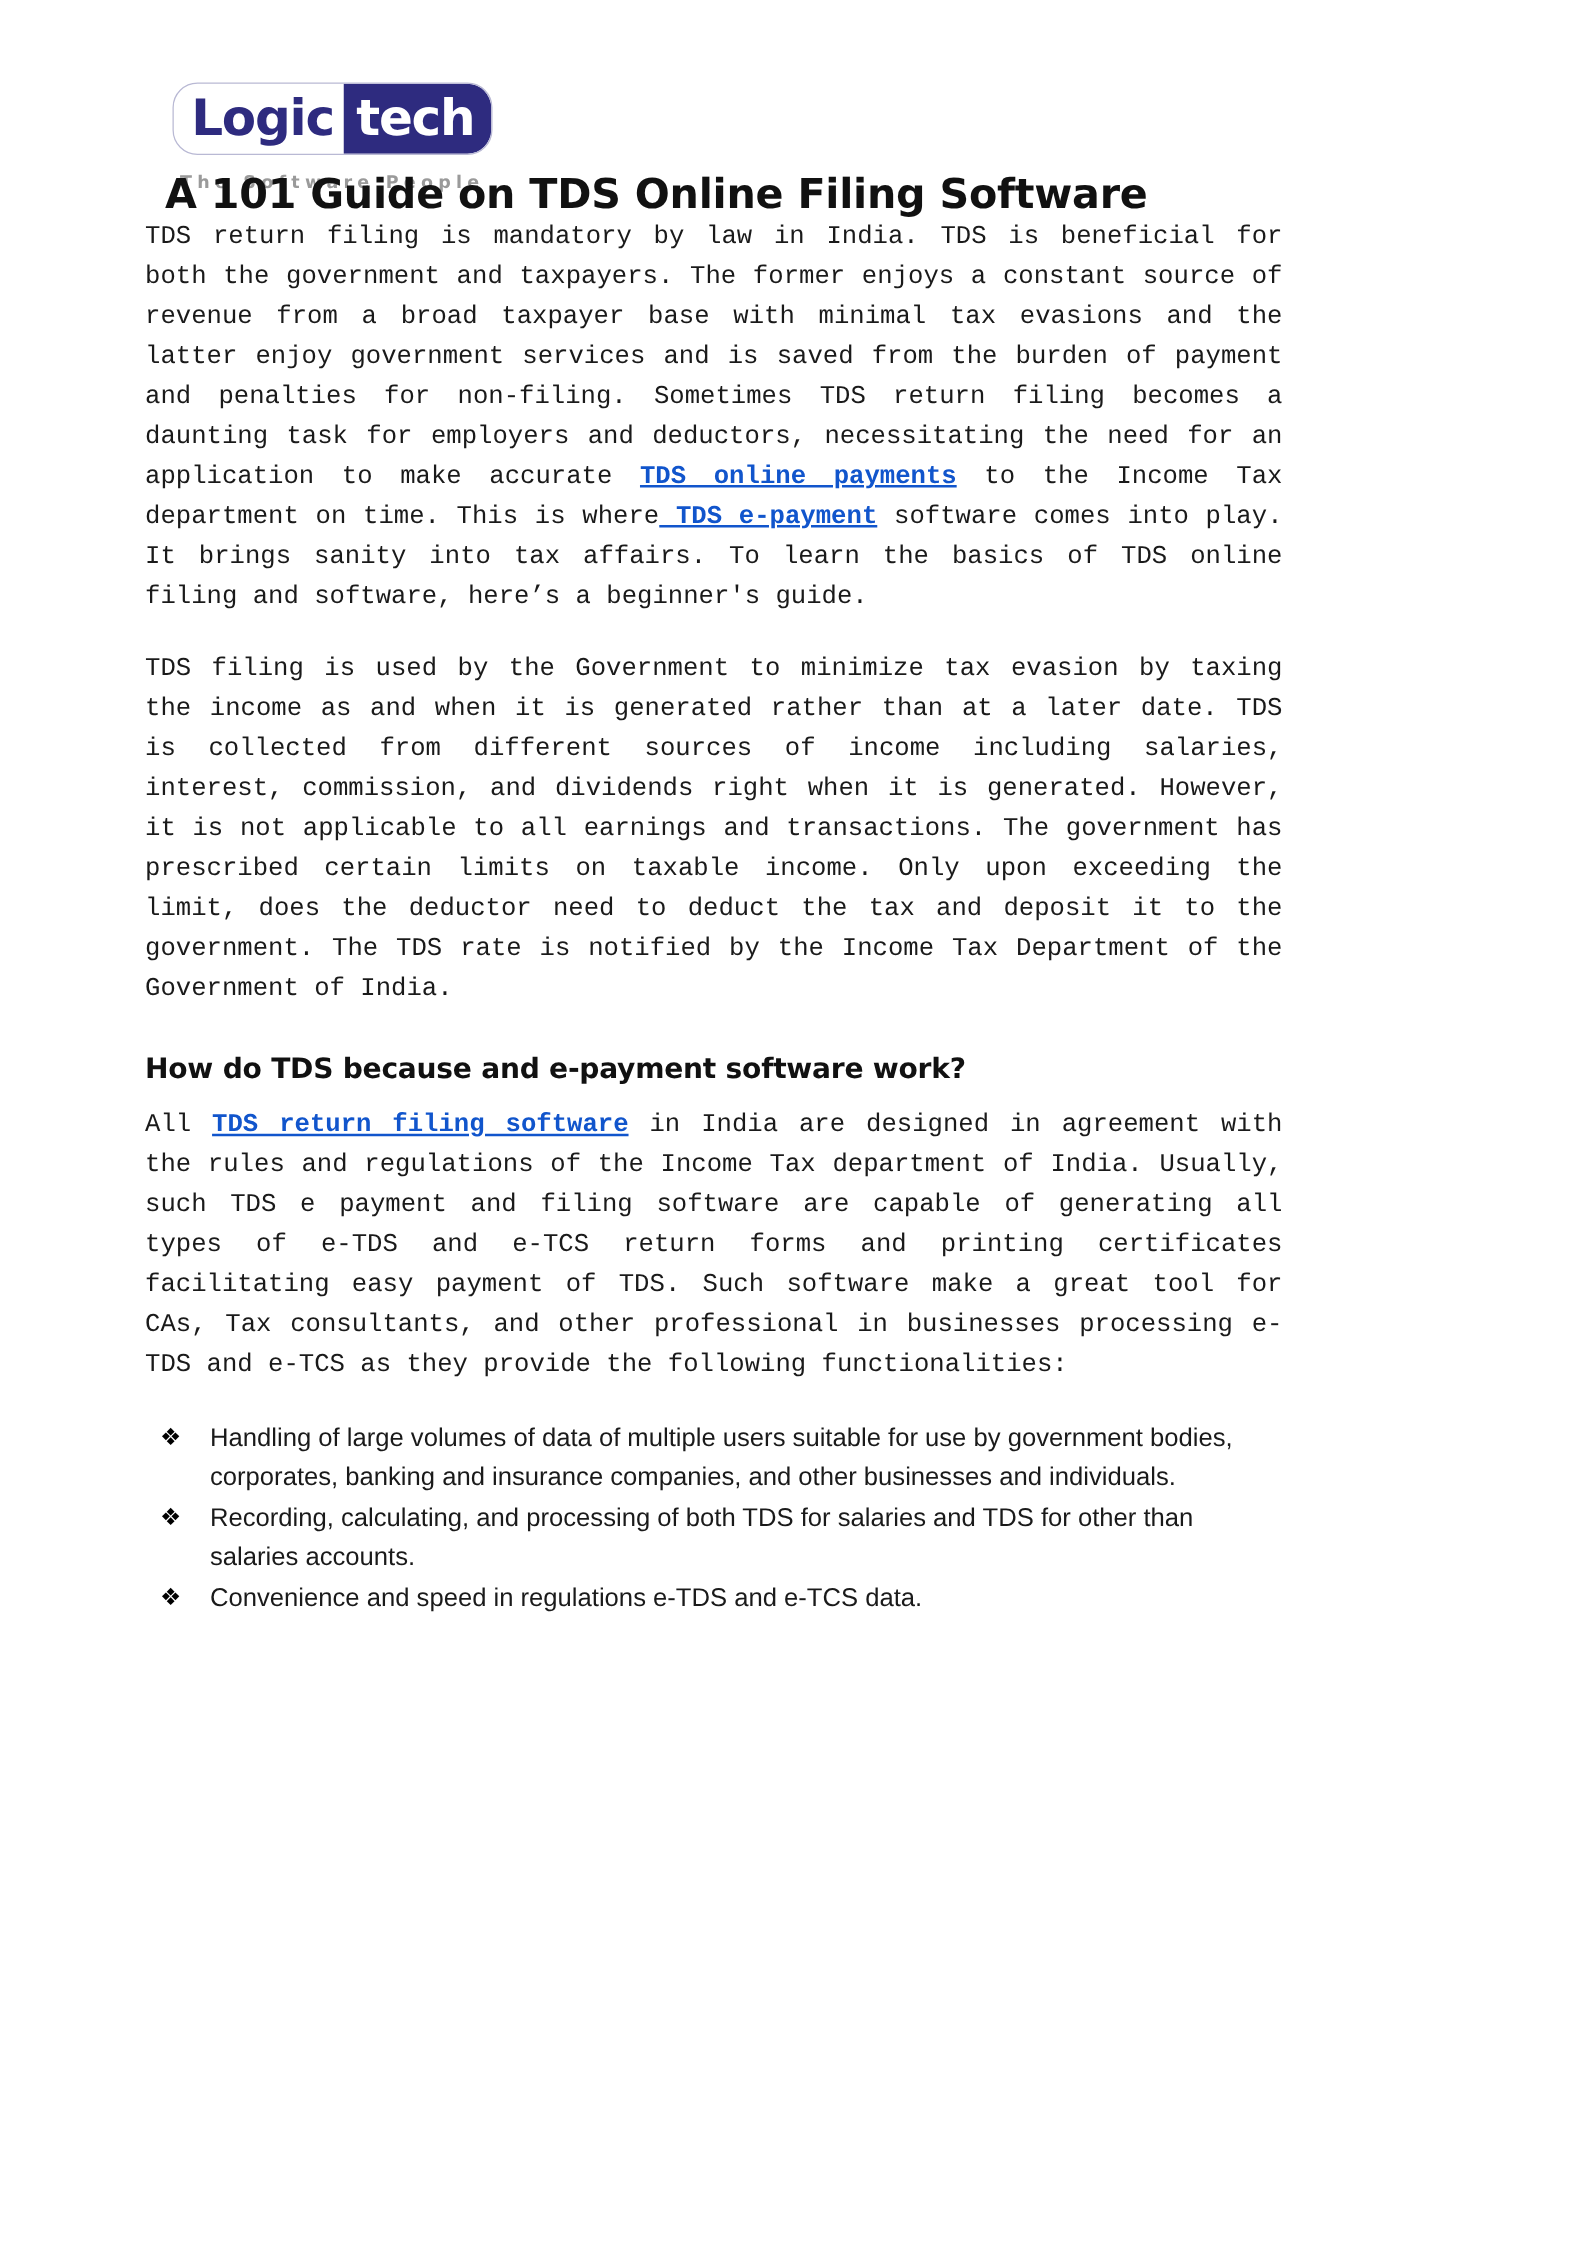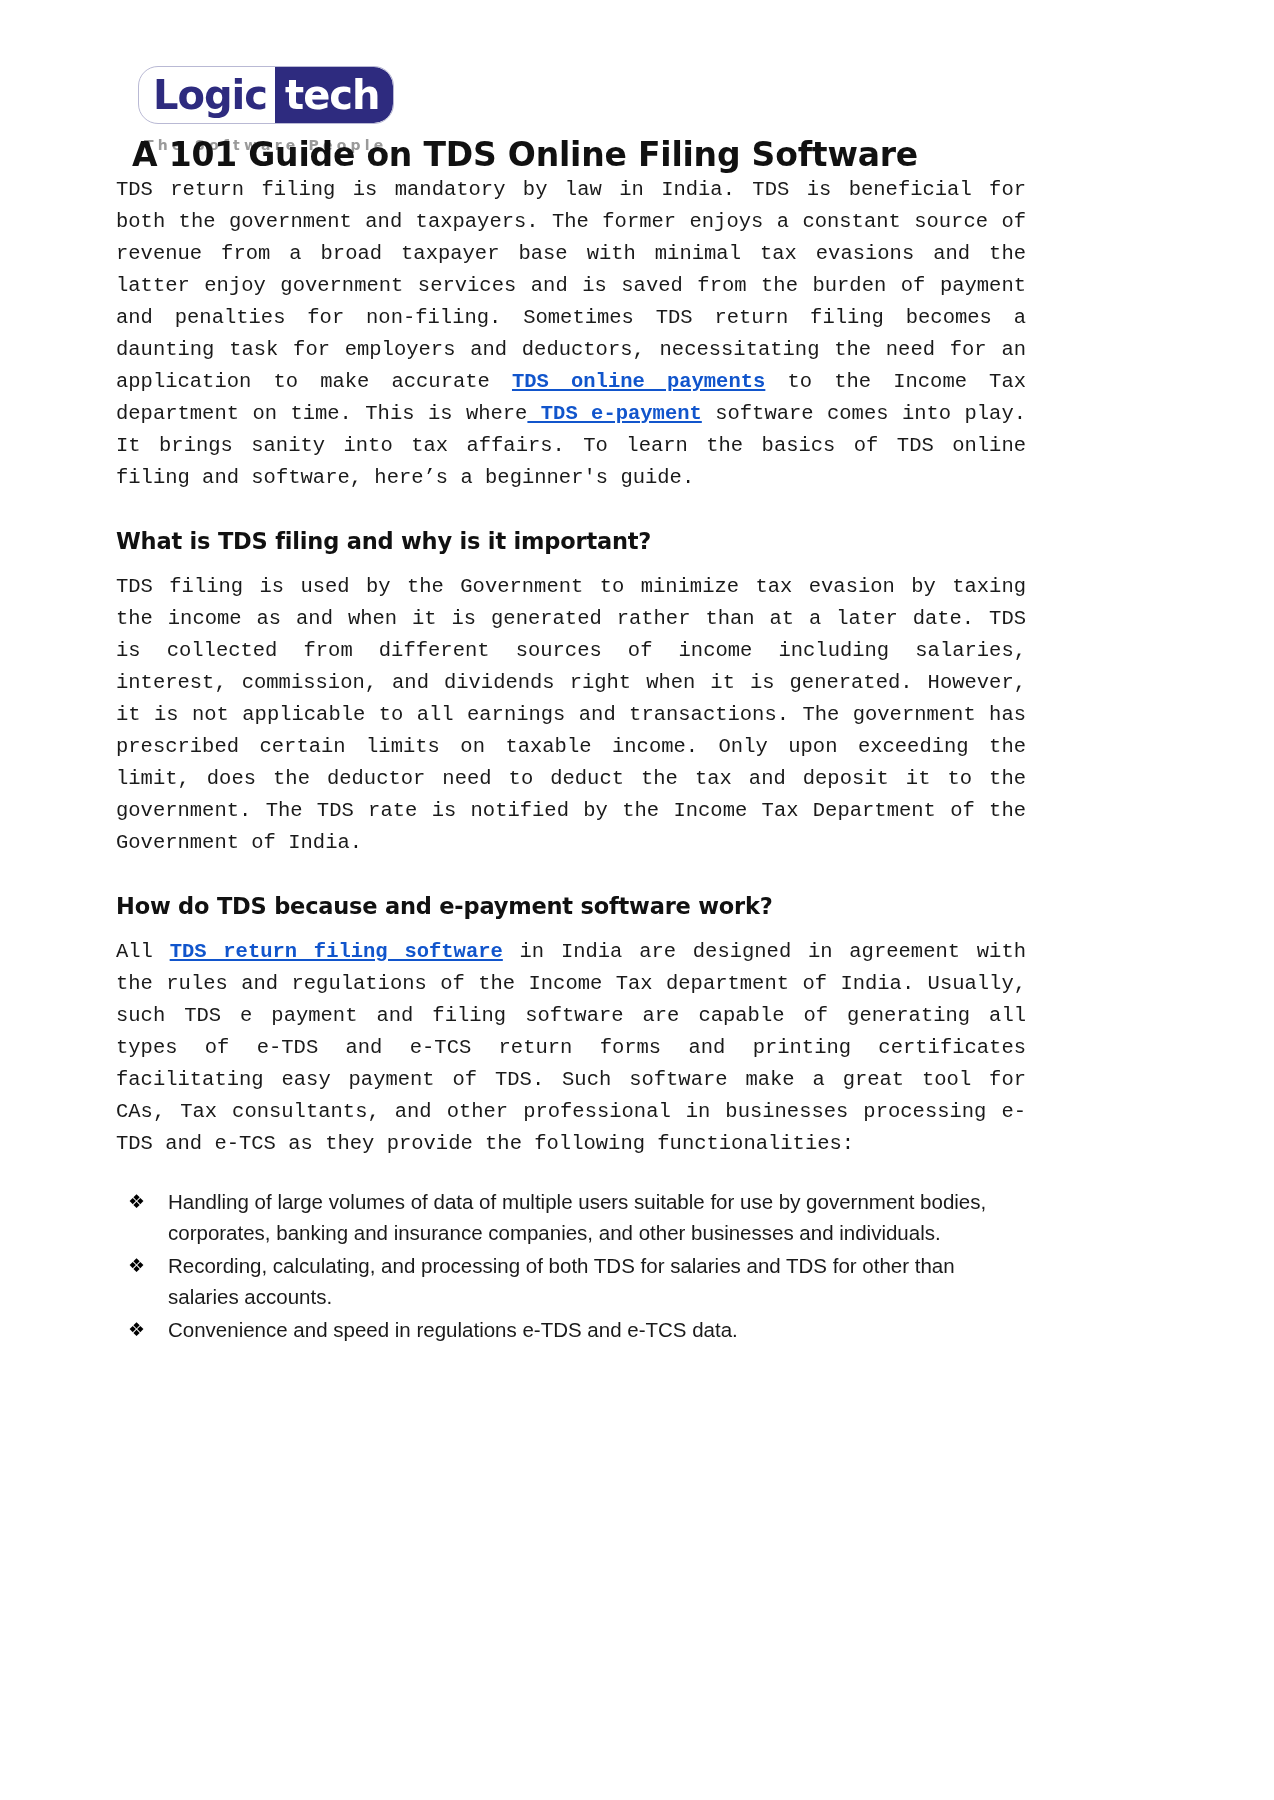--- a/index.html
+++ b/index.html
@@ -155,21 +155,20 @@
     <div class="logo-badge">
       <span class="logo-word-1">Logic</span><span class="logo-word-2">tech</span>
     </div>
     <div class="logo-tagline">The Software People</div>
   </div>
 
   <h1 class="doc-title">A 101 Guide on TDS Online Filing Software</h1>
 
   <p class="body-text spacer-top"><span>TDS return filing is mandatory by law in India. TDS is beneficial for both the government and taxpayers. The former enjoys a constant source of revenue from a broad taxpayer base with minimal tax evasions and the latter enjoy government services and is saved from the burden of payment and penalties for non-filing. Sometimes TDS return filing becomes a daunting task for employers and deductors, necessitating the need for an application to make accurate </span><a href="#" class="doc-link">TDS online payments</a><span> to the Income Tax department on time. This is where</span><a href="#" class="doc-link"> TDS e-payment</a><span> software comes into play. It brings sanity into tax affairs. To learn the basics of TDS online filing and software, here’s a beginner's guide.</span></p>
 
-  <h2 class="section-title">What is TDS filing and why is it important?</h2>
   <p class="body-text">TDS filing is used by the Government to minimize tax evasion by taxing the income as and when it is generated rather than at a later date. TDS is collected from different sources of income including salaries, interest, commission, and dividends right when it is generated. However, it is not applicable to all earnings and transactions. The government has prescribed certain limits on taxable income. Only upon exceeding the limit, does the deductor need to deduct the tax and deposit it to the government. The TDS rate is notified by the Income Tax Department of the Government of India.</p>
 
   <h2 class="section-title">How do TDS because and e-payment software work?</h2>
   <p class="body-text"><span>All </span><a href="#" class="doc-link">TDS return filing software</a><span> in India are designed in agreement with the rules and regulations of the Income Tax department of India. Usually, such TDS e payment and filing software are capable of generating all types of e-TDS and e-TCS return forms and printing certificates facilitating easy payment of TDS. Such software make a great tool for CAs, Tax consultants, and other professional in businesses processing e-TDS and e-TCS as they provide the following functionalities:</span></p>
 
   <ul class="bullet-list">
     <li>
       <span class="bullet-glyph">❖</span>
       <span>Handling of large volumes of data of multiple users suitable for use by government bodies, corporates, banking and insurance companies, and other businesses and individuals.</span>
     </li>

